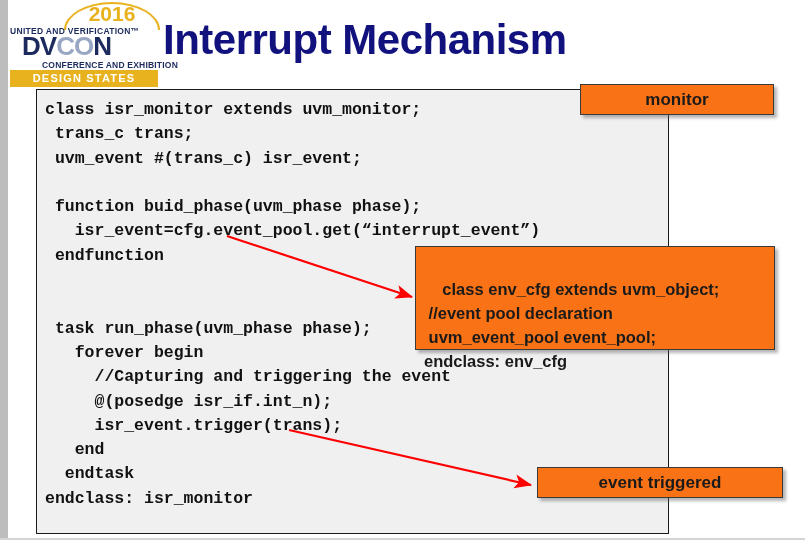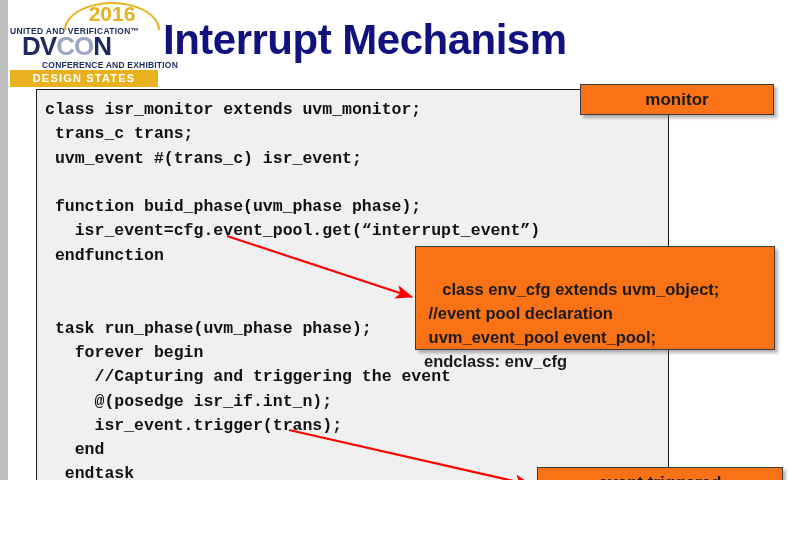--- a/index.html
+++ b/index.html
@@ -11,21 +11,21 @@
     height: 550px;
     background: #ffffff;
     font-family: "Liberation Sans", sans-serif;
     overflow: hidden;
     position: relative;
   }
   #slide {
     position: absolute;
     left: 0; top: 0;
     width: 805px;
-    height: 480px;
+    height: 540px;
     background: #ffffff;
     overflow: hidden;
   }
   
   .left-strip {
     position: absolute;
     left: 0; top: 0;
     width: 8px;
     height: 550px;
     background: #bdbdbd;

